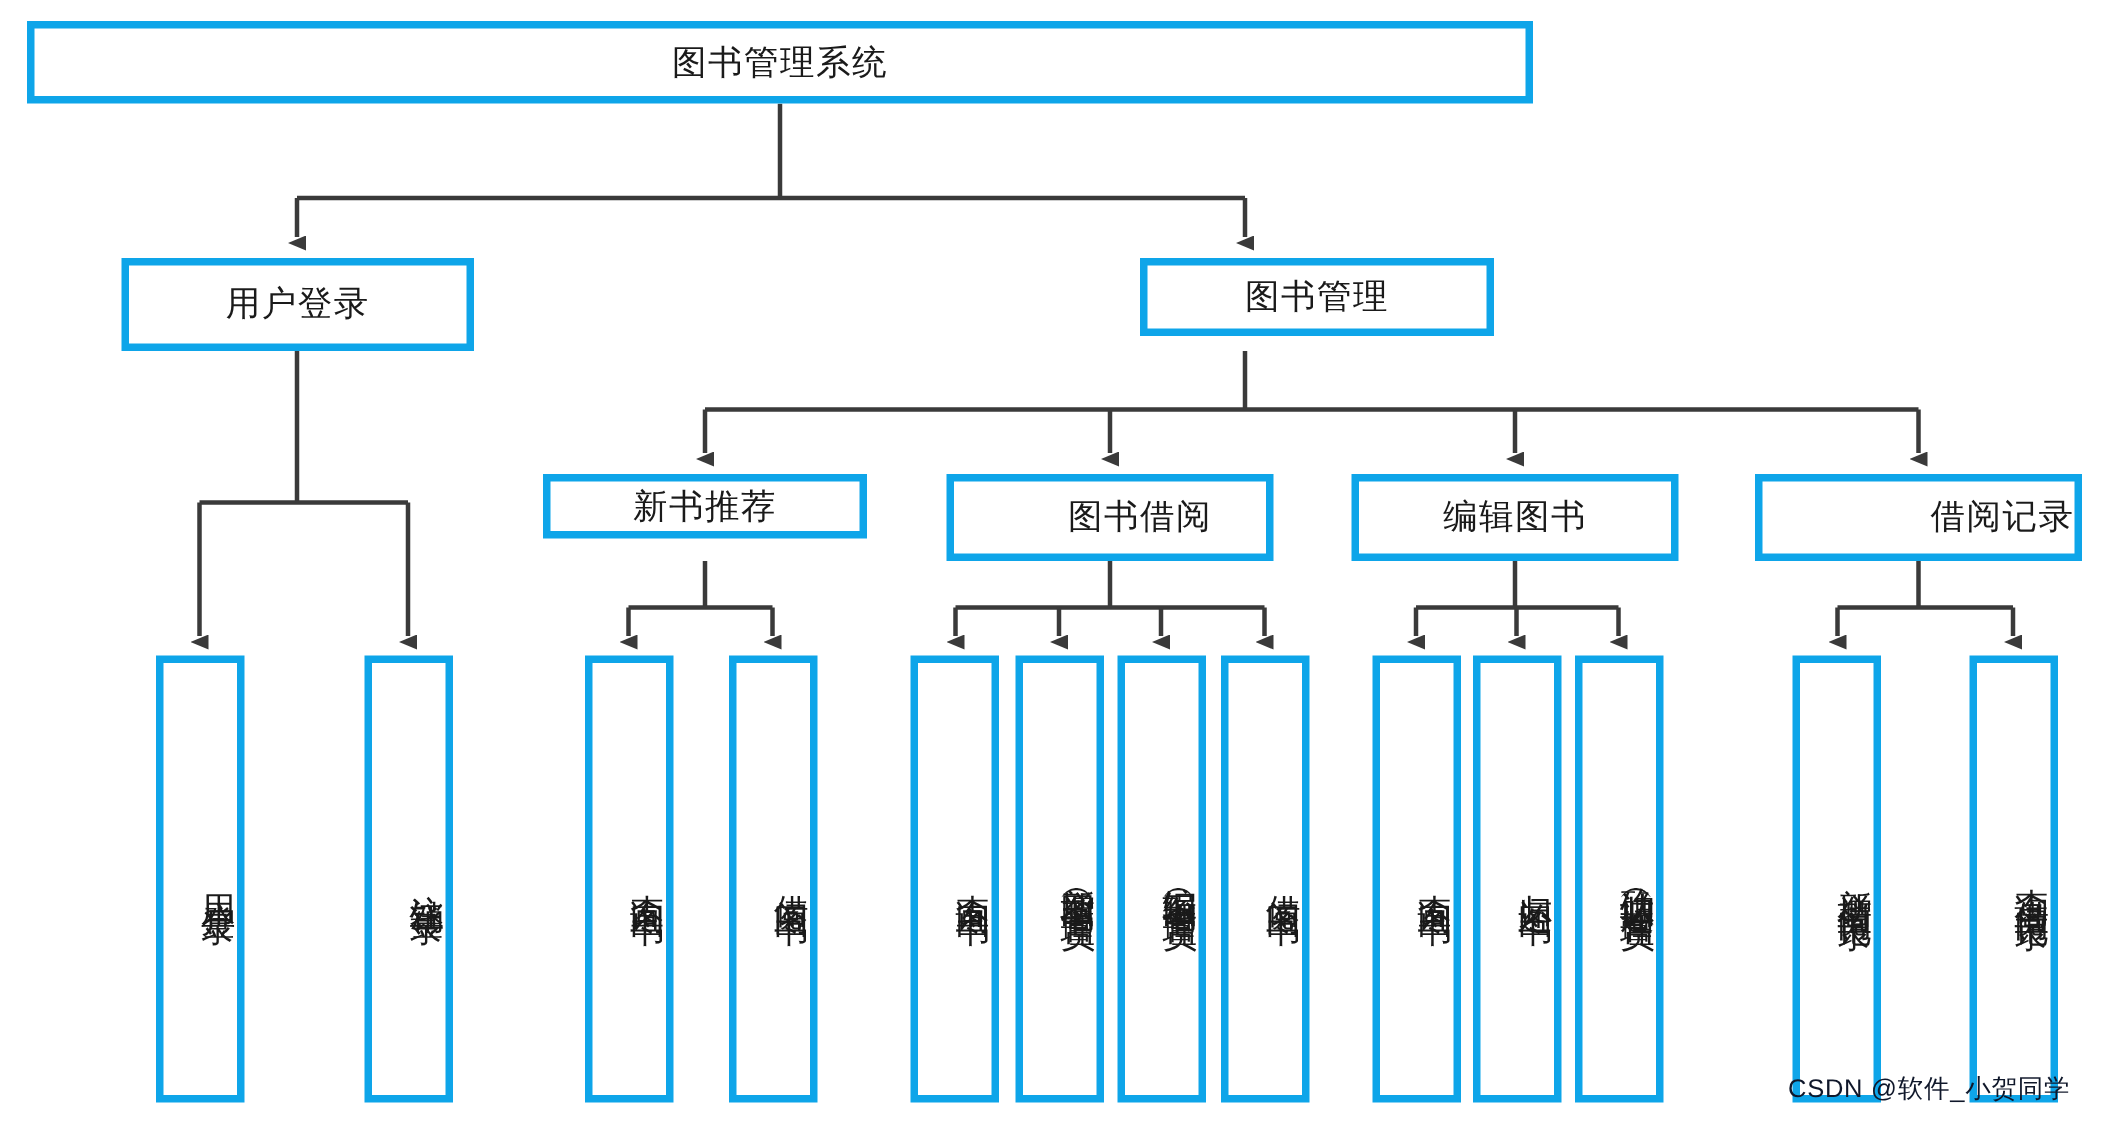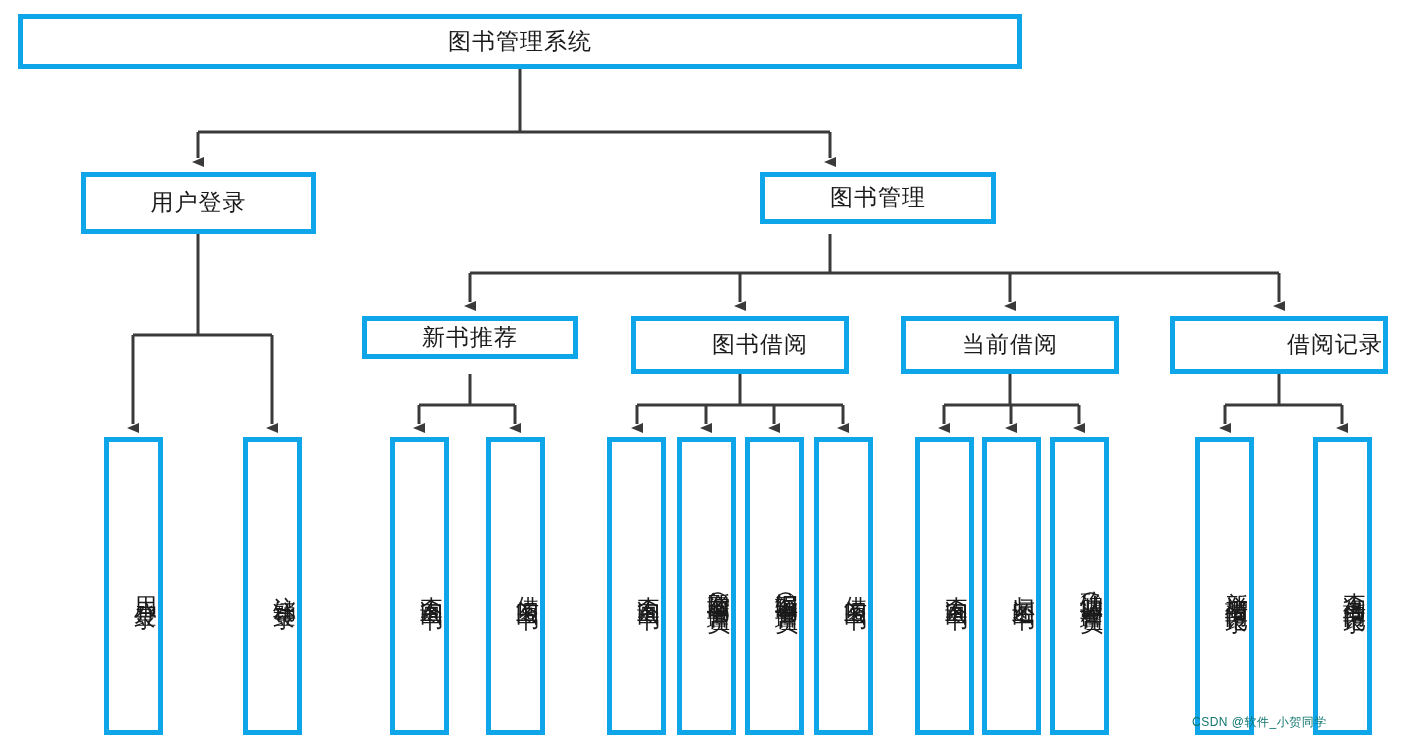--- a/index.html
+++ b/index.html
@@ -49,22 +49,22 @@
   #edges {
     position: absolute;
     left: 0;
     top: 0;
     width: 1405px;
     height: 747px;
     pointer-events: none;
   }
   .watermark {
     position: absolute;
-    color: #0f766e;
-    font-size: 12px;
+    color: #0f172a;
+    font-size: 17px;
     letter-spacing: 0.5px;
     white-space: nowrap;
     user-select: none;
   }
 </style>
 </head>
 <body>
 
 <div id="canvas">
 
@@ -129,21 +129,21 @@
     <span>图书管理</span>
   </div>
 
   <div class="node horiz" style="left:362px; top:316px; width:216px; height:43px;">
     <span>新书推荐</span>
   </div>
   <div class="node horiz" style="left:631px; top:316px; width:218px; height:58px;padding-left:40px;">
     <span>图书借阅</span>
   </div>
   <div class="node horiz" style="left:901px; top:316px; width:218px; height:58px;">
-    <span>当前借阅</span>
+    <span>编辑图书</span>
   </div>
   <div class="node horiz" style="left:1170px; top:316px; width:218px; height:58px;justify-content:flex-end;">
     <span>借阅记录</span>
   </div>
 
   <div class="node vert" style="left:104px; top:437px; width:59px; height:298px;">
     <span>用户登录</span>
   </div>
   <div class="node vert" style="left:243px; top:437px; width:59px; height:298px;">
     <span>注销登录</span>

